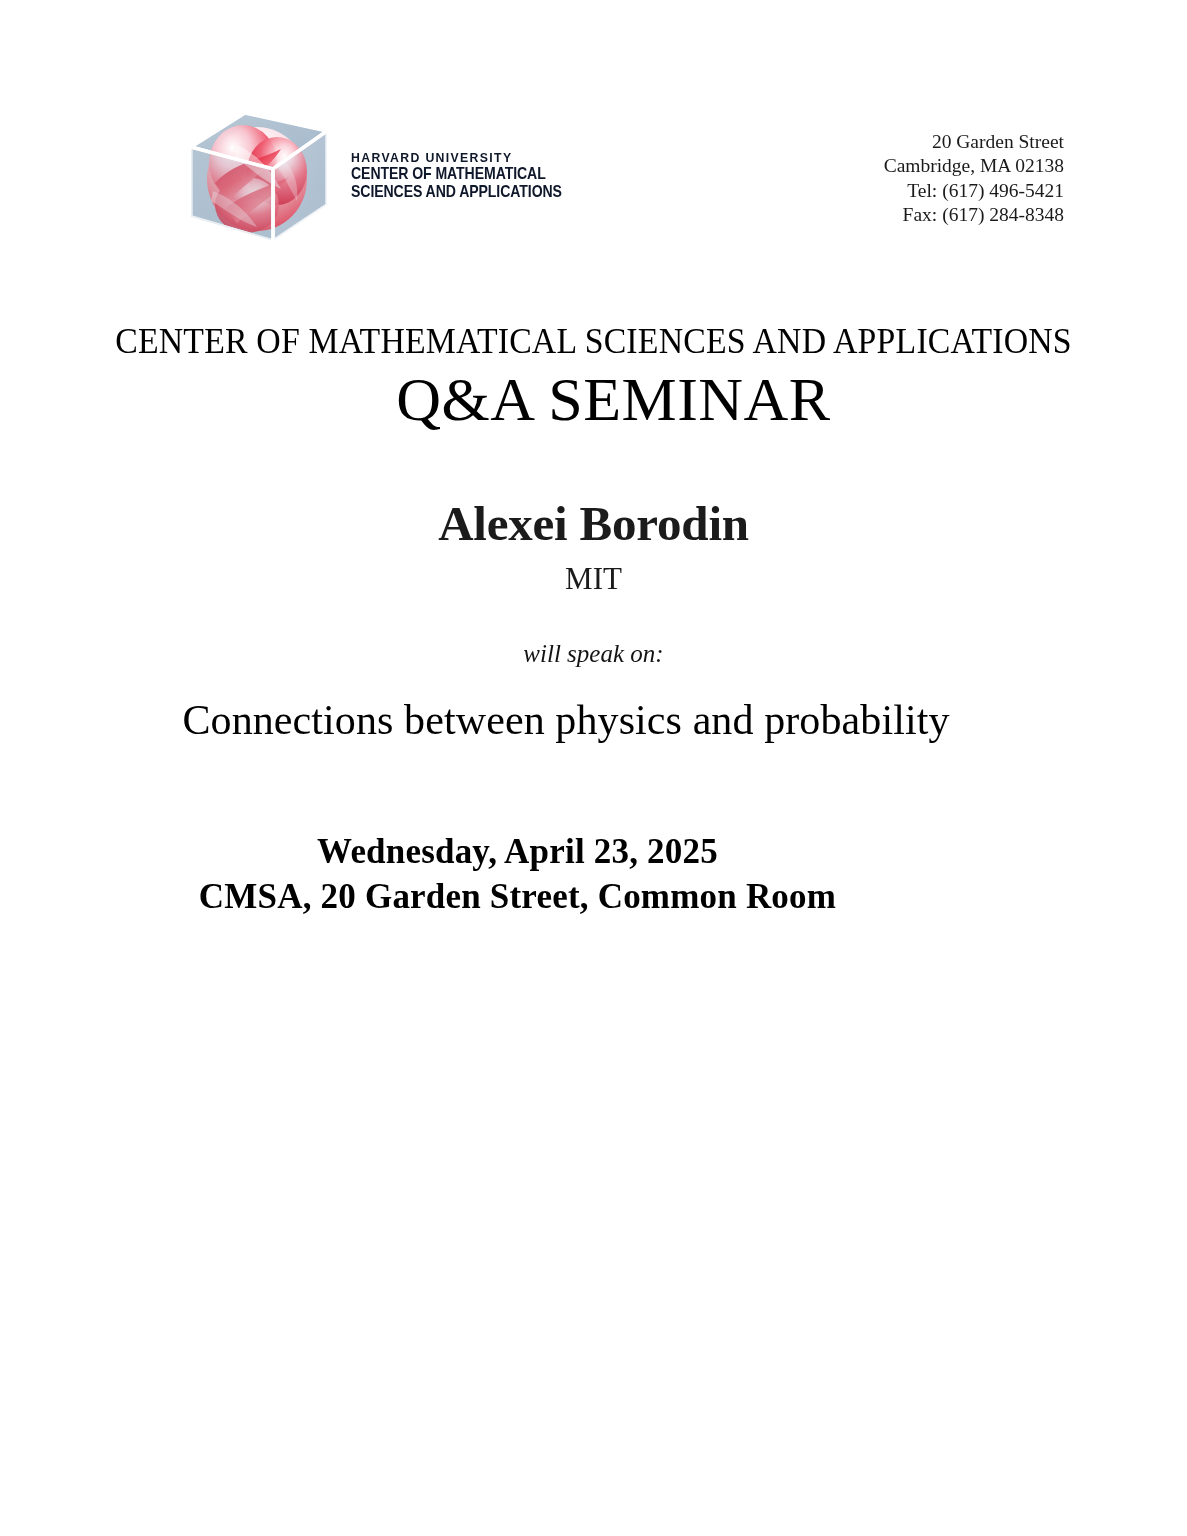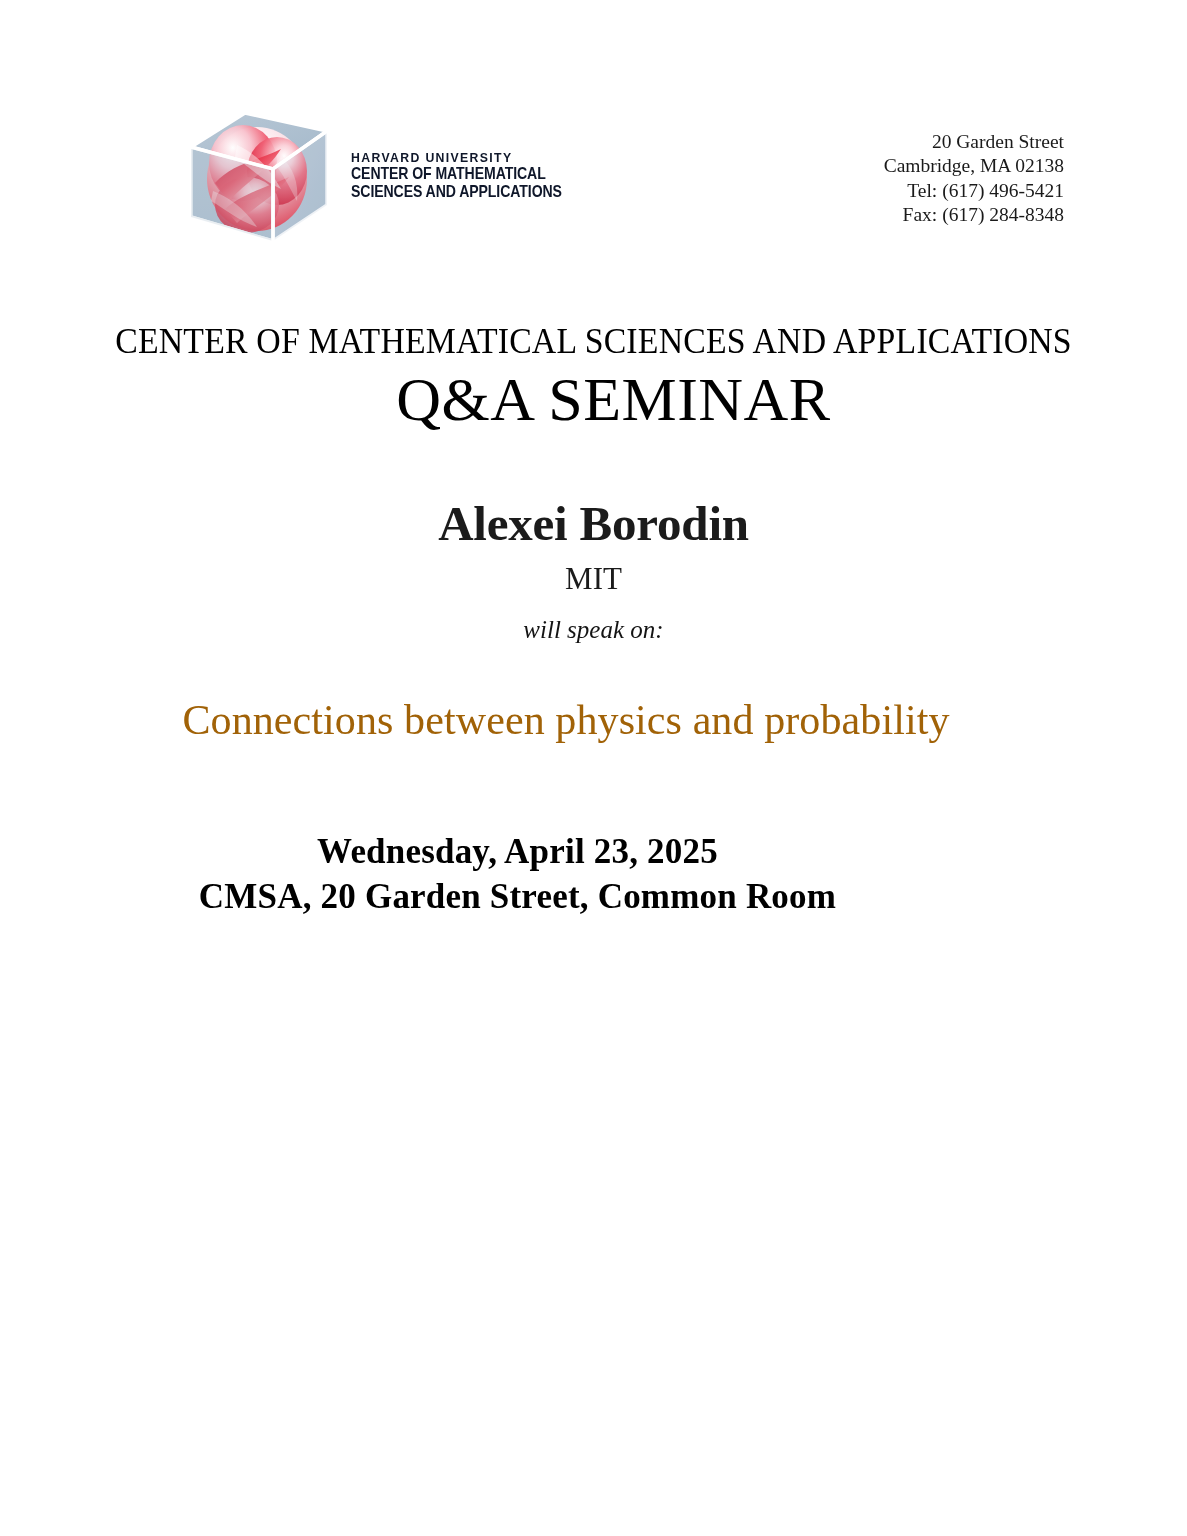--- a/index.html
+++ b/index.html
@@ -141,40 +141,40 @@
     width: 1187px;
     text-align: center;
     font-size: 31px;
     line-height: 1.1;
     color: #1b1b1b;
     white-space: nowrap;
   }
 
   .speak-intro {
     position: absolute;
-    top: 616px;
+    top: 640px;
     left: 0;
     width: 1187px;
     text-align: center;
     font-size: 25px;
     font-style: italic;
     line-height: 1.1;
     color: #141414;
     white-space: nowrap;
   }
 
   .talk-title {
     position: absolute;
     top: 697px;
     left: 0;
     width: 1132px;
     text-align: center;
     font-size: 42px;
     line-height: 1.12;
-    color: #a16207;
+    color: #000000;
     letter-spacing: 0.1px;
     white-space: nowrap;
   }
 
   
   .logistics {
     position: absolute;
     top: 830px;
     left: 0;
     width: 1035px;

